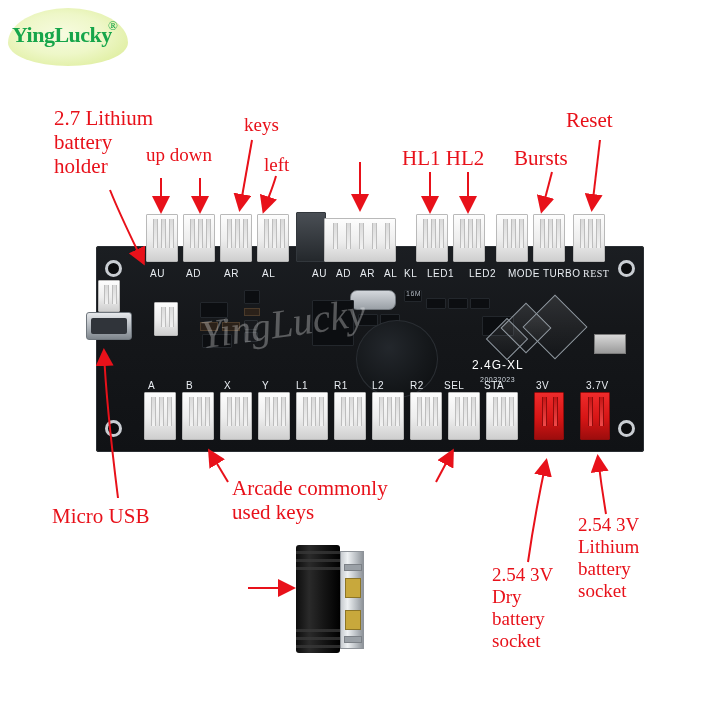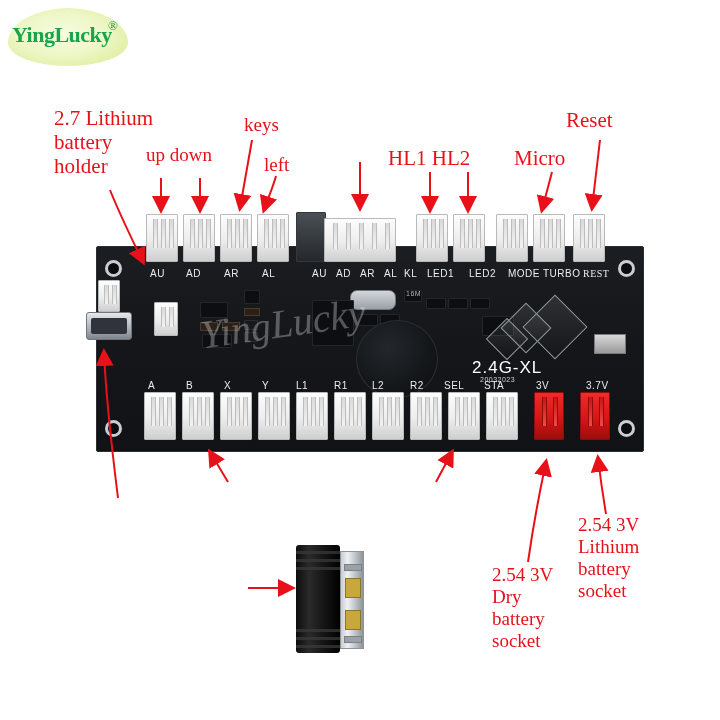--- a/index.html
+++ b/index.html
@@ -56,21 +56,21 @@
     position:absolute;width:17px;height:17px;border-radius:50%;
     background:#0a0b0d;border:3px solid #c9cdd2;box-sizing:border-box;
   }
   .silk{
     position:absolute;color:#e9edf2;font-family:"Liberation Sans", sans-serif;
     font-size:10px;letter-spacing:0.5px;white-space:nowrap;
   }
   .silk.sm{font-size:7px;color:#aeb6bf;}
   .bigtext{
     position:absolute;color:#ffffff;font-family:"Liberation Sans", sans-serif;
-    font-size:17px;letter-spacing:1px;
+    font-size:12px;letter-spacing:1px;
   }
   .tinytext{
     position:absolute;color:#cfd6de;font-family:"Liberation Sans", sans-serif;
     font-size:7px;letter-spacing:0.5px;
   }
 
   
   .conn{
     position:absolute;background:linear-gradient(180deg,#fdfdfd 0%, #ededed 55%, #cfcfcf 100%);
     border:1px solid #b9b9b9;border-radius:1px;
@@ -404,23 +404,26 @@
       <path d="M606,514 C602,490 600,475 598,458"></path>
     </g>
   </svg>
 
   <div class="lbl big" style="left:54px;top:106px;width:130px;">2.7 Lithium
 battery
 holder</div>
   <div class="lbl" style="left:146px;top:144px;">up down</div>
   <div class="lbl" style="left:244px;top:114px;">keys</div>
   <div class="lbl" style="left:264px;top:154px;">left</div>
-  <div class="lbl big" style="left:388px;top:146px;">HL1 HL2</div>
-  <div class="lbl big" style="left:514px;top:146px;">Micro</div>
+  <div class="lbl big" style="left:402px;top:146px;">HL1 HL2</div>
+  <div class="lbl big" style="left:514px;top:146px;">Bursts</div>
   <div class="lbl big" style="left:566px;top:108px;">Reset</div>
+  <div class="lbl big" style="left:52px;top:504px;">Micro USB</div>
+  <div class="lbl big" style="left:232px;top:476px;width:230px;">Arcade commonly
+used keys</div>
   <div class="lbl" style="left:492px;top:564px;width:90px;">2.54 3V
 Dry
 battery
 socket</div>
   <div class="lbl" style="left:578px;top:514px;width:96px;">2.54 3V
 Lithium
 battery
 socket</div>
 
 </div>

